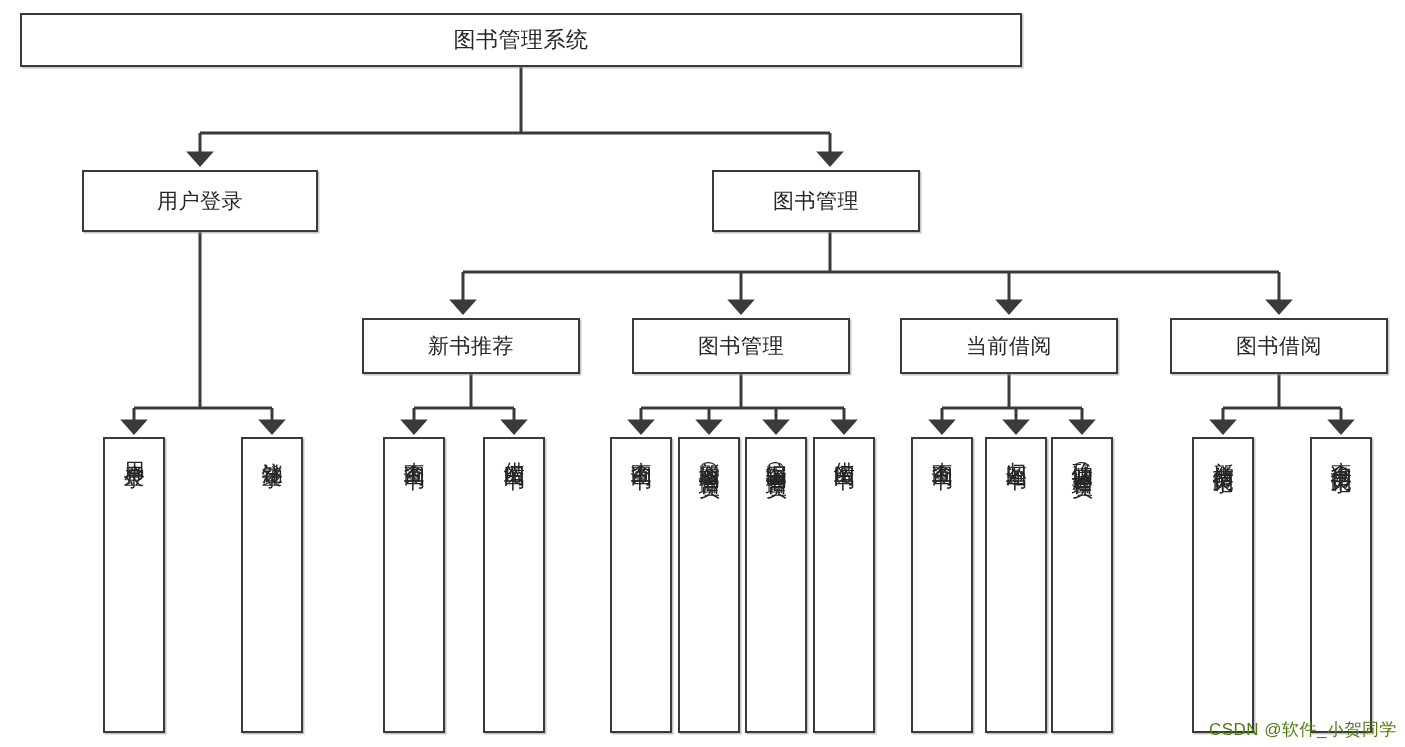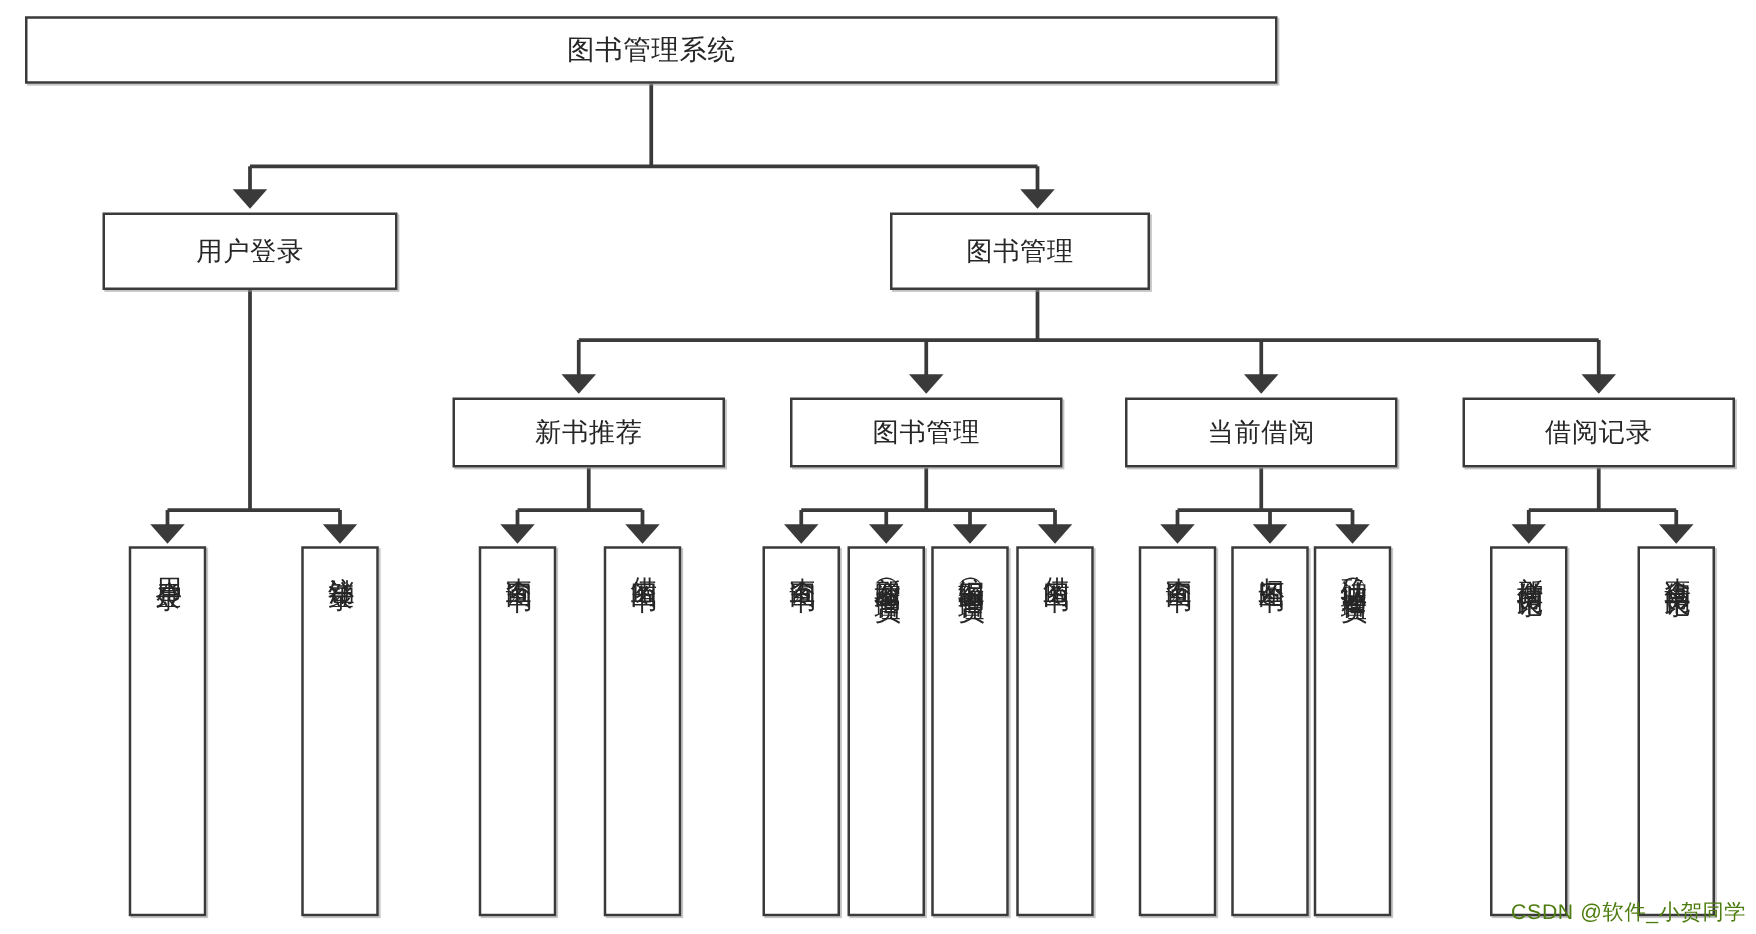--- a/index.html
+++ b/index.html
@@ -139,21 +139,21 @@
       <div class="node" style="left: 362px; top: 318px; width: 218px; height: 56px;">
         <span class="node-h">新书推荐</span>
       </div>
       <div class="node" style="left: 632px; top: 318px; width: 218px; height: 56px;">
         <span class="node-h">图书管理</span>
       </div>
       <div class="node" style="left: 900px; top: 318px; width: 218px; height: 56px;">
         <span class="node-h">当前借阅</span>
       </div>
       <div class="node" style="left: 1170px; top: 318px; width: 218px; height: 56px;">
-        <span class="node-h">借阅记录</span>
+        <span class="node-h">图书借阅</span>
       </div>
     </div>
   <div id="nodes-leaves">
       <div class="node node-leaf" style="left: 103px; top: 437px; width: 62px; height: 296px;">
         <span class="vtext">用户登录</span>
       </div>
       <div class="node node-leaf" style="left: 241px; top: 437px; width: 62px; height: 296px;">
         <span class="vtext">注销登录</span>
       </div>
       <div class="node node-leaf" style="left: 383px; top: 437px; width: 62px; height: 296px;">

